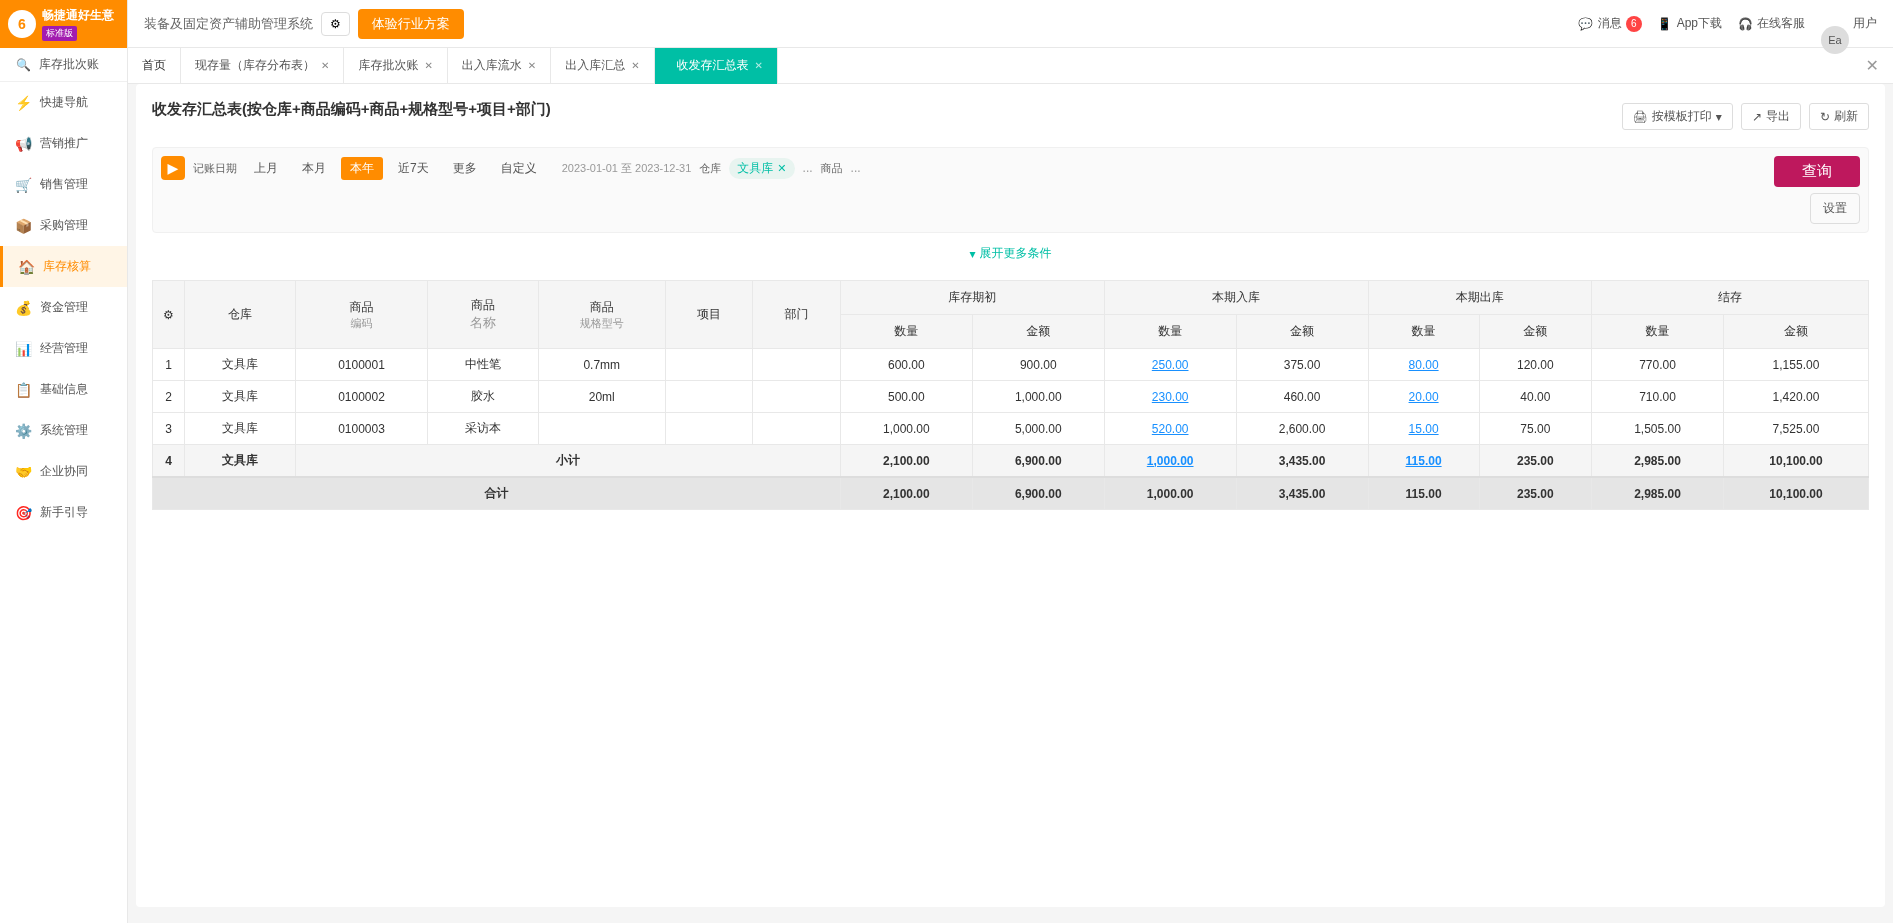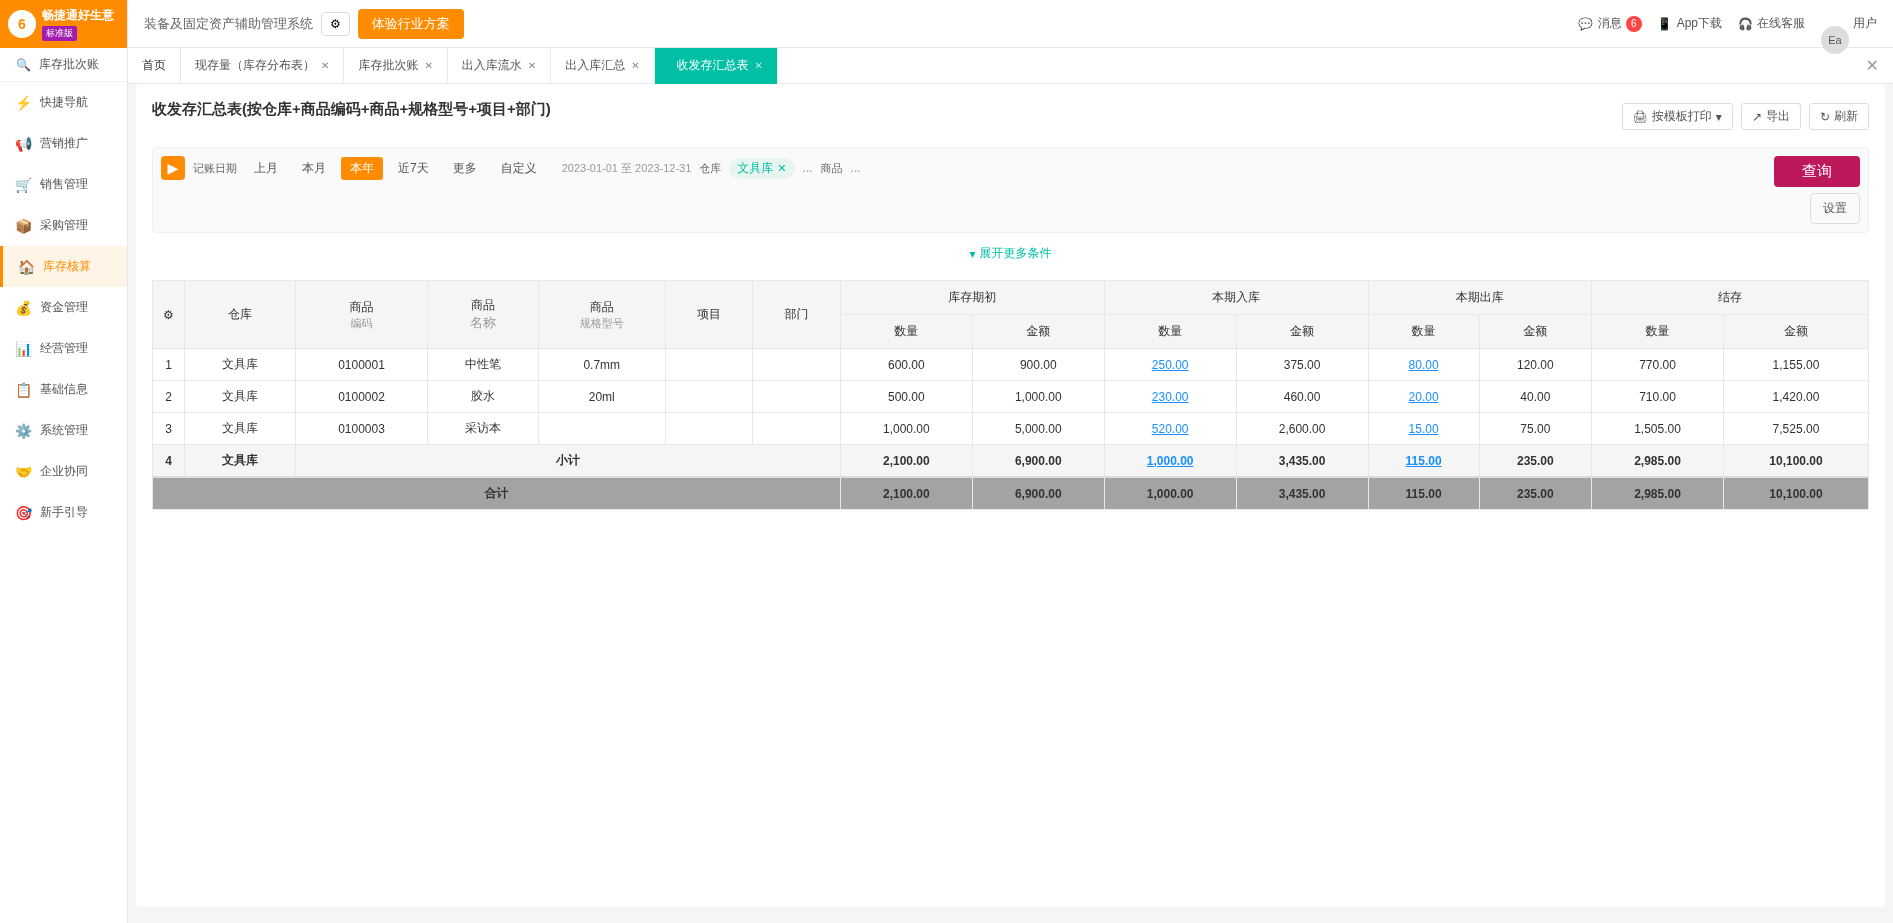--- a/index.html
+++ b/index.html
@@ -53,21 +53,21 @@
 
     
     .expand-more { display: flex; align-items: center; justify-content: center; gap: 4px; color: #00bfa5; cursor: pointer; font-size: 12px; margin-bottom: 12px; padding: 6px; }
     .action-btn { display: flex; align-items: center; gap: 4px; padding: 4px 10px; border: 1px solid #ddd; border-radius: 3px; cursor: pointer; font-size: 12px; color: #555; background: #fff; }
 
     
     .data-table { width: 100%; border-collapse: collapse; font-size: 12px; }
     .data-table th { background: #f5f5f5; border: 1px solid #e8e8e8; padding: 8px 10px; text-align: center; font-weight: normal; color: #333; white-space: nowrap; }
     .data-table td { border: 1px solid #e8e8e8; padding: 7px 10px; text-align: center; color: #333; }
     .data-table .subtotal td { font-weight: bold; background: #f5f5f5; }
-    .data-table .footer-row td { background: #a3a3a3; font-weight: bold; border-top: 2px solid #ddd; }
+    .data-table .footer-row td { background: #e5e5e5; font-weight: bold; border-top: 2px solid #ddd; }
     .th-gear { width: 32px; }
     .num-link { color: #1890ff; text-decoration: underline; cursor: pointer; }
     .col-number { text-align: right; }
     .header-group { text-align: center; }
   </style>
 </head>
 <body>
 
 <div class="sidebar">
   <div class="sidebar-logo">

